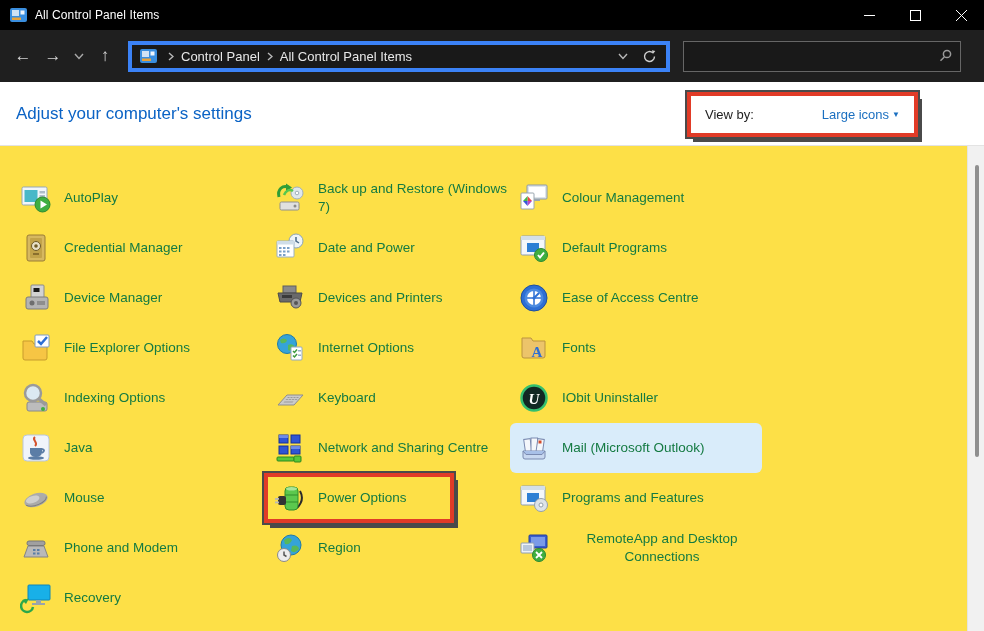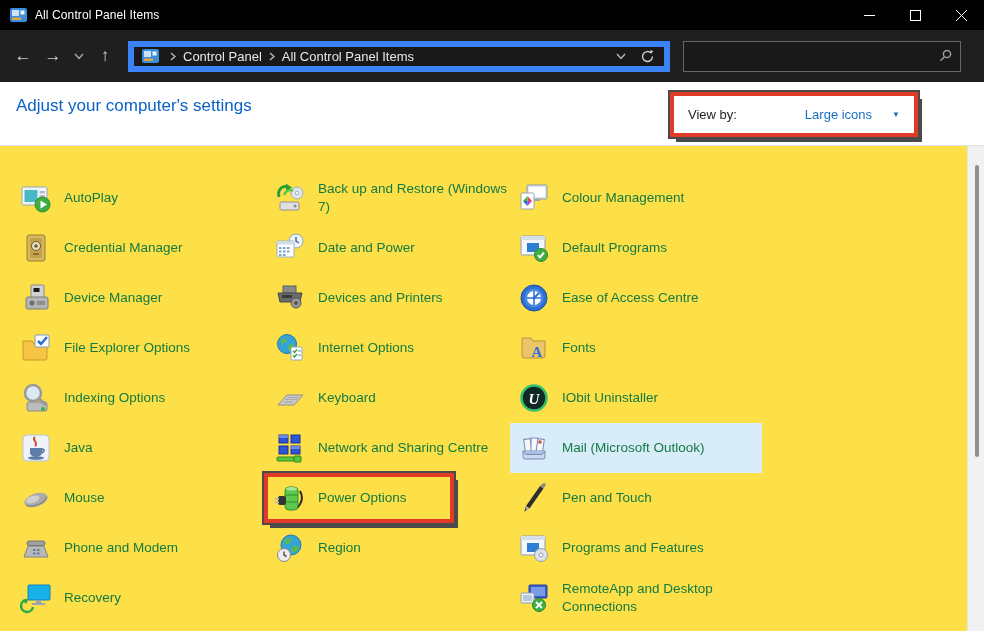--- a/index.html
+++ b/index.html
@@ -17,55 +17,55 @@
     justify-content:center; }
 
   
   .navbar { position: absolute; left:0; top:30px; width:100%; height:52px;
     background:#1f1f1f; display:flex; align-items:center; }
   .navbtn { width:30px; height:30px; display:flex; align-items:center; justify-content:center;
     color:#d4d4d4; font-size:17px; }
   .navbtn.back { margin-left:8px; }
   .navbtn.small-chevron { width:22px; }
   .addressbar { margin-left:8px; width:542px; height:31px; background:#191919;
-    border:6px solid #3b82f6; display:flex; align-items:center; padding:0 4px 0 8px; }
+    border:4px solid #3b82f6; display:flex; align-items:center; padding:0 4px 0 8px; }
   .crumb-icon { display:flex; margin-right:4px; }
   .crumb-sep { display:flex; padding:0 7px; }
   .crumb { color:#e8e8e8; font-size:13px; white-space:nowrap; }
   .addr-spacer { flex:1; }
   .addr-btn { width:26px; height:28px; display:flex; align-items:center; justify-content:center; }
   .searchbox { margin-left:13px; width:278px; height:31px; background:#191919;
     border:1px solid #666; display:flex; align-items:center; padding:0 8px; }
   .searchbox input { flex:1; background:transparent; border:none; outline:none;
     color:#e8e8e8; font-size:13px; font-family:"Liberation Sans",sans-serif; }
   .search-icon { display:flex; margin-left:6px; }
 
   
   .header { position:absolute; left:0; top:82px; width:100%; height:64px; background:#fff;
     border-bottom:1px solid #e3e3e3; }
-  .header-title { position:absolute; left:16px; top:14px; font-size:17px; color:#0b63c5; }
+  .header-title { position:absolute; left:16px; top:22px; font-size:17px; color:#0b63c5; }
   .viewby-box { position:absolute; right:66px; top:10px; height:45px;
     border:4px solid #e13b27; box-shadow:0 0 0 2px #4a4a4a, 5px 6px 0 -1px #4a4a4a;
     display:flex; align-items:center; padding:0 14px; background:#fff; }
   .viewby-label { font-size:13px; color:#222; margin-right:24px; }
-  .viewby-value { font-size:13px; color:#1a6fc0; display:flex; align-items:center; gap:20px;padding-left:44px; }
+  .viewby-value { font-size:13px; color:#1a6fc0; display:flex; align-items:center; gap:3px;padding-left:44px; }
   .viewby-caret { font-size:8px; color:#1a6fc0; }
 
   
   .content { position:absolute; left:0; top:146px; width:967px; height:485px; background:#fde047; }
   .col { position:absolute; top:27px; }
   .col1 { left:12px;  width:240px; }
   .col2 { left:266px; width:243px; }
-  .col3 { left:510px; width:252px; }
+  .col3 { left:510px; width:252px;text-align:center; }
   .item { position:relative; height:50px; display:flex; align-items:center;
     gap:12px; padding-left:8px; cursor:default; }
   .item .icon32 { width:32px; height:32px; flex:0 0 32px; }
   .icon32 svg { width:32px; height:32px; display:block; }
   .item .label { font-size:13.5px; line-height:1.3; color:#147a42; }
-  .item.highlight { background:#d9ecfa; }
+  .item.highlight { background:#d9ecfa;border-radius:6px; }
   .ann-box { position:absolute; left:-2px; top:0; width:190px; height:50px;
     border:4px solid #e13b27; box-shadow:0 0 0 2px #4a4a4a, 5px 6px 0 -1px #4a4a4a;
     pointer-events:none; }
 
   
   .scroll-track { position:absolute; right:0; top:146px; width:17px; height:485px;
     background:#f1f1f1; border-left:1px solid #e4e4e4; }
   .scroll-thumb { position:absolute; left:7px; top:19px; width:4px; height:292px;
     background:#8f8f8f; border-radius:2px; }
 </style>
@@ -489,31 +489,20 @@
               <rect x="20.5" y="8.5" width="3" height="3" fill="#d44a2a"></rect>
               <path d="M5 19 h22 v6 a2 2 0 0 1 -2 2 H7 a2 2 0 0 1 -2 -2 z" fill="#c8d8f0" stroke="#7a8ab0"></path>
               <path d="M5 19 l3 3.5 h16 l3 -3.5" fill="#a8c0e8" stroke="#7a8ab0"></path>
             </svg>
           </span>
         <span class="label">Mail (Microsoft Outlook)</span>
       </div>
       <div class="item">
         <span class="icon32">
             <svg viewBox="0 0 32 32">
-              <path d="M8 24 L22 4 l3.5 2.5 L11.5 26.5 Z" fill="#2e2e2e"></path>
-              <path d="M22 4 l3.5 2.5 2 -3 a1.6 1.6 0 0 0 -2.2 -2.2 z" fill="#8a8a8a"></path>
-              <path d="M8 24 l-1.5 5.5 5 -3 z" fill="#b0b0b0"></path>
-              <path d="M8 24 l-1.5 5.5 1.8 -1 z" fill="#333"></path>
-            </svg>
-          </span>
-        <span class="label">Pen and Touch</span>
-      </div>
-      <div class="item">
-        <span class="icon32">
-            <svg viewBox="0 0 32 32">
               <rect x="3" y="4" width="24" height="19" rx="1.5" fill="#f4f7fa" stroke="#8e9eb4"></rect>
               <rect x="3" y="4" width="24" height="4" fill="#d3dfe9"></rect>
               <rect x="9" y="11" width="12" height="9" fill="#2d7fd4"></rect>
               <circle cx="23" cy="23" r="6.5" fill="#dde3e8" stroke="#93a0ac"></circle>
               <circle cx="23" cy="23" r="2" fill="#fff" stroke="#93a0ac"></circle>
             </svg>
           </span>
         <span class="label">Programs and Features</span>
       </div>
       <div class="item">

